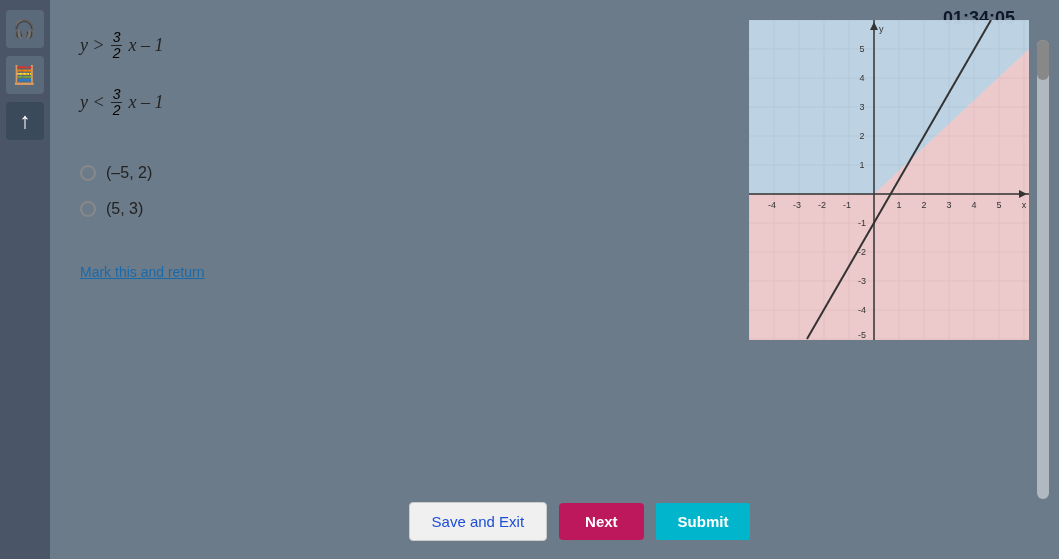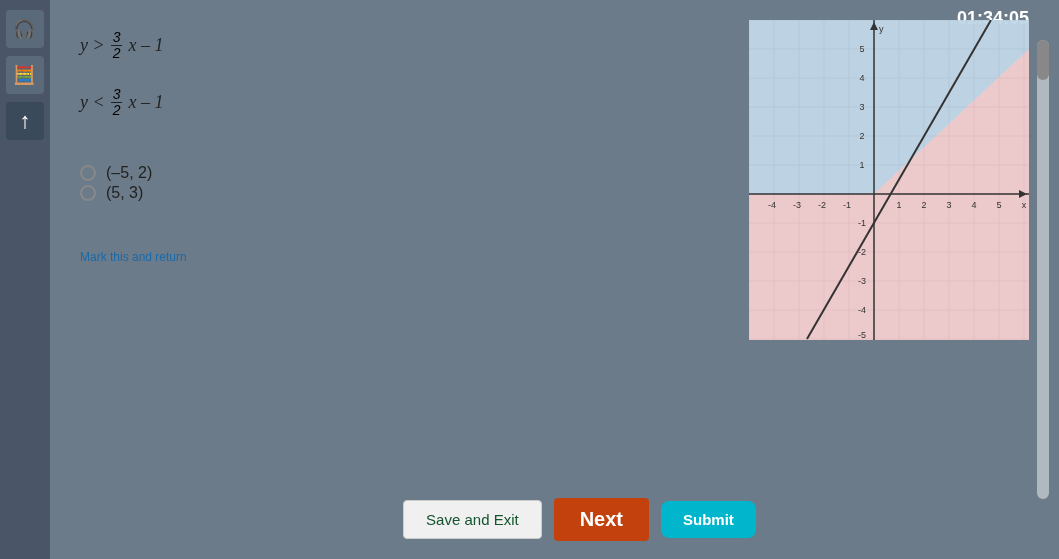--- a/index.html
+++ b/index.html
@@ -110,21 +110,21 @@
       font-size: 18px;
       color: #222;
       font-family: 'Times New Roman', serif;
       font-style: italic;
     }
 
     .options-area {
       margin-top: 20px;
       display: flex;
       flex-direction: column;
-      gap: 2px;
+      gap: 18px;
     }
 
     .option-row {
       display: flex;
       align-items: center;
       gap: 10px;
       cursor: pointer;
     }
 
     .option-radio {
@@ -137,21 +137,22 @@
     }
 
     .option-label {
       font-size: 16px;
       color: #222;
     }
 
     .mark-return {
       margin-top: auto;
       color: #1a6aaa;
-      font-size: 12px;
+      font-size: 14px;
+      text-decoration: underline;
       cursor: pointer;
       padding-bottom: 5px;
     }
 
     .right-panel {
       width: 280px;
       flex-shrink: 0;
     }
 
     .graph-container {
@@ -177,52 +178,52 @@
       left: 50px;
       right: 0;
     }
 
     .btn-save-exit {
       padding: 10px 22px;
       background: #f0f0f0;
       border: 1px solid #ccc;
       border-radius: 4px;
       font-size: 15px;
-      color: #14532d;
+      color: #1d4ed8;
       cursor: pointer;
     }
 
     .btn-next {
       padding: 10px 26px;
-      background: #c2410c;
+      background: #be185d;
       border: none;
       border-radius: 4px;
-      font-size: 20px;
+      font-size: 15px;
       color: white;
       cursor: pointer;
       font-weight: bold;
     }
 
     .btn-submit {
       padding: 10px 22px;
       background: #00b5cc;
       border: none;
-      border-radius: 8px;
+      border-radius: 2px;
       font-size: 15px;
       color: white;
       cursor: pointer;
       font-weight: bold;
     }
 
     .timer {
       position: absolute;
       top: 8px;
-      right: 30px;
+      right: 44px;
       font-size: 18px;
-      color: #ffffff;
+      color: #0f172a;
       font-weight: bold;
       margin-left: 9px;
     }
 
     .scrollbar {
       position: absolute;
       right: 10px;
       top: 40px;
       bottom: 60px;
       width: 12px;

